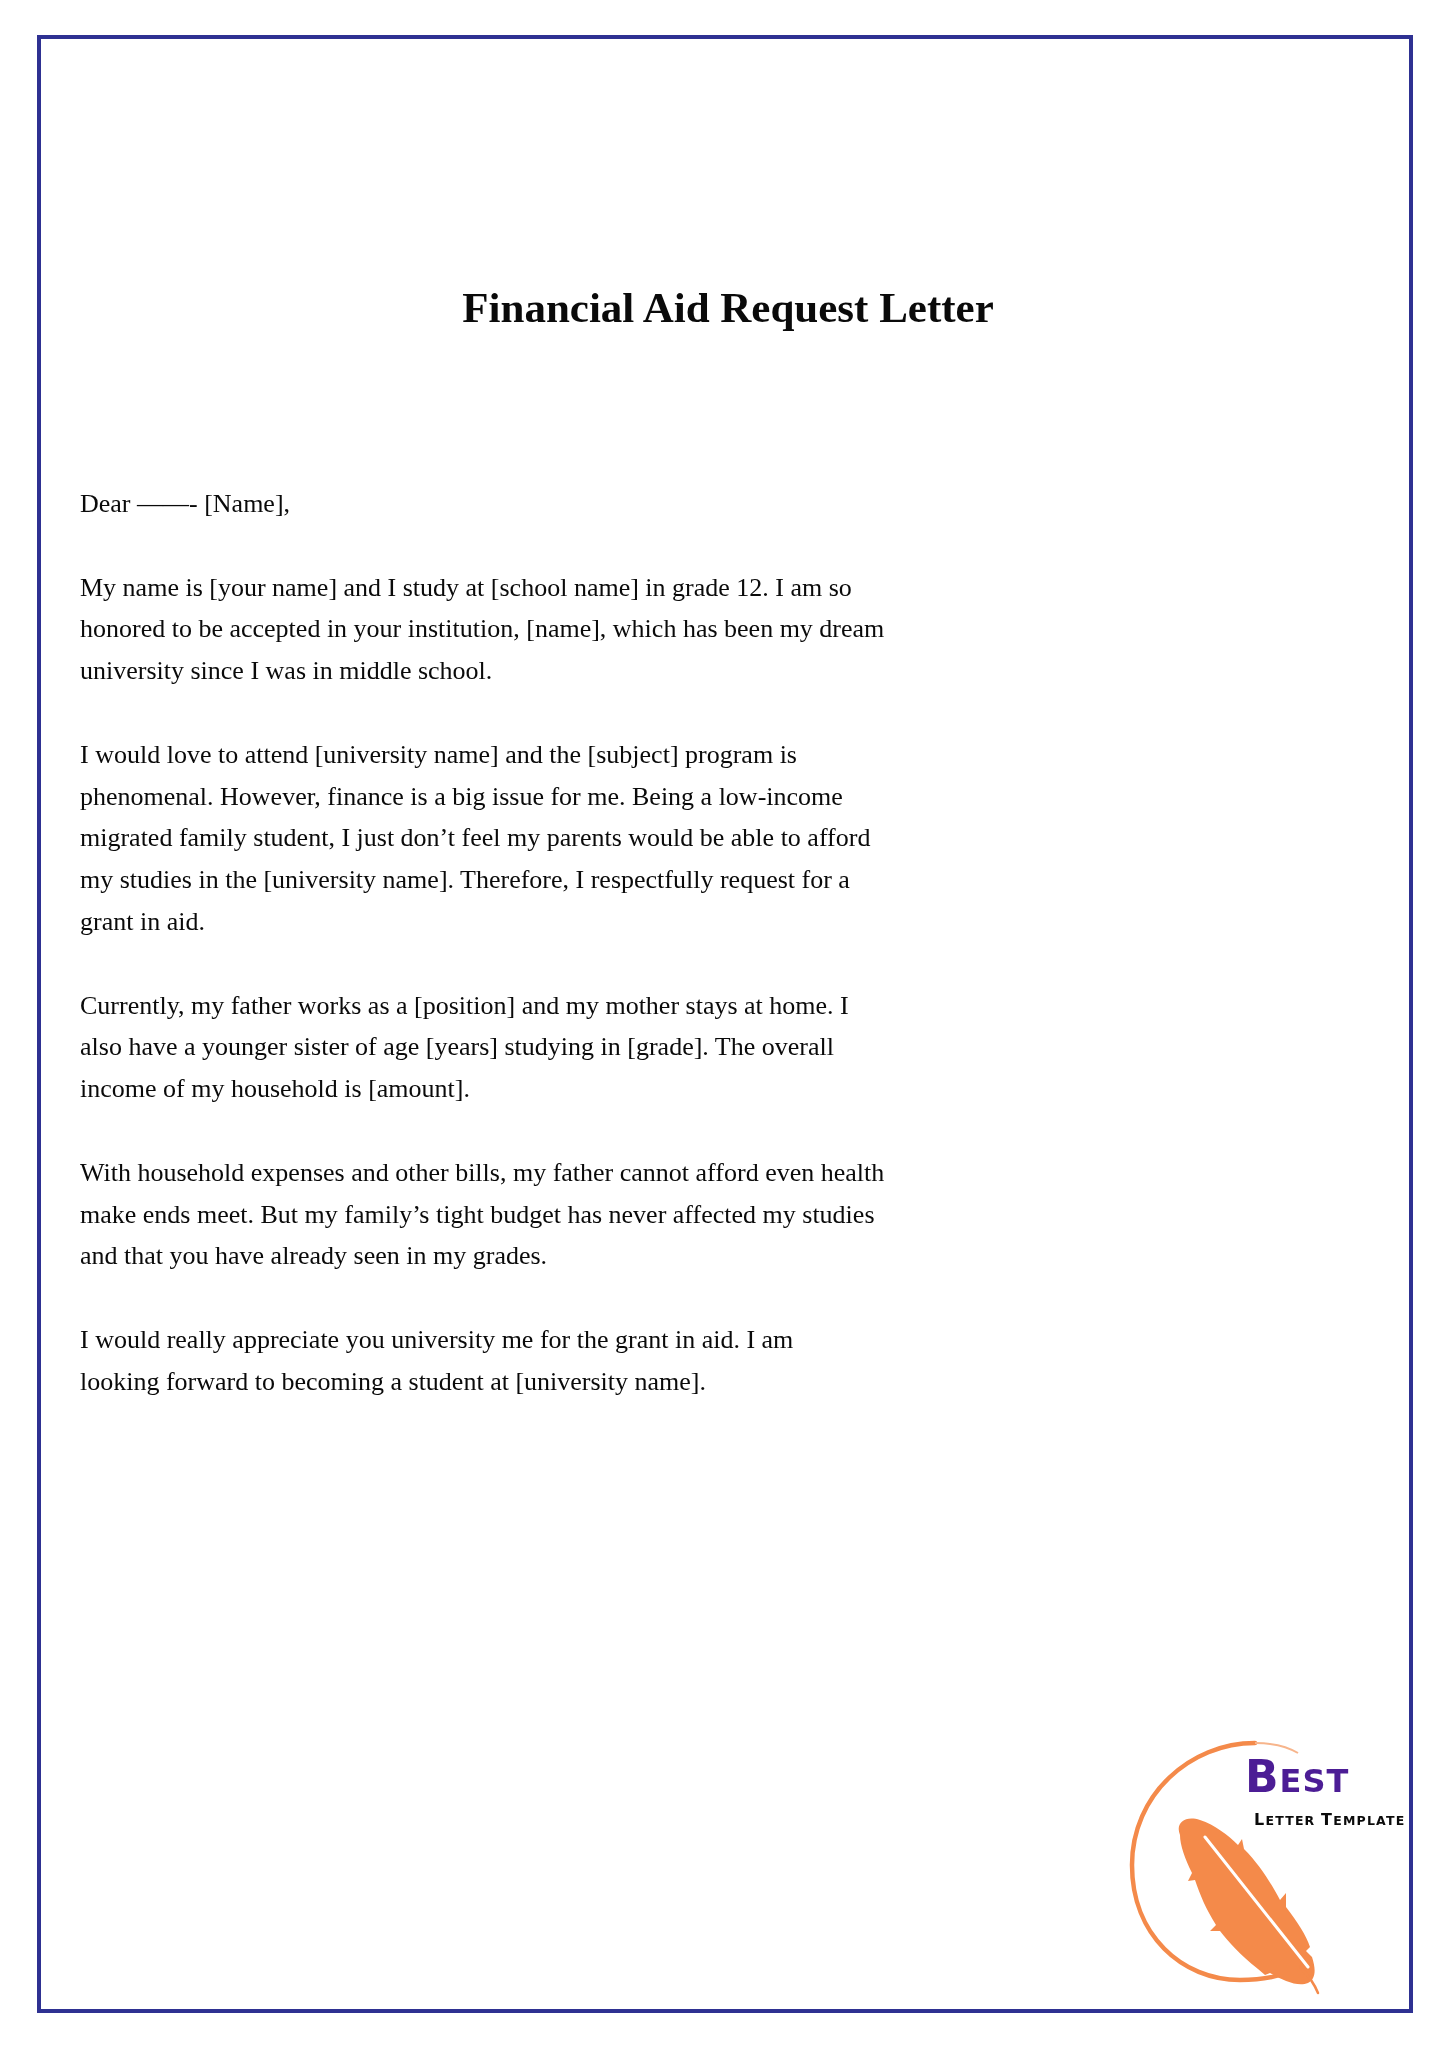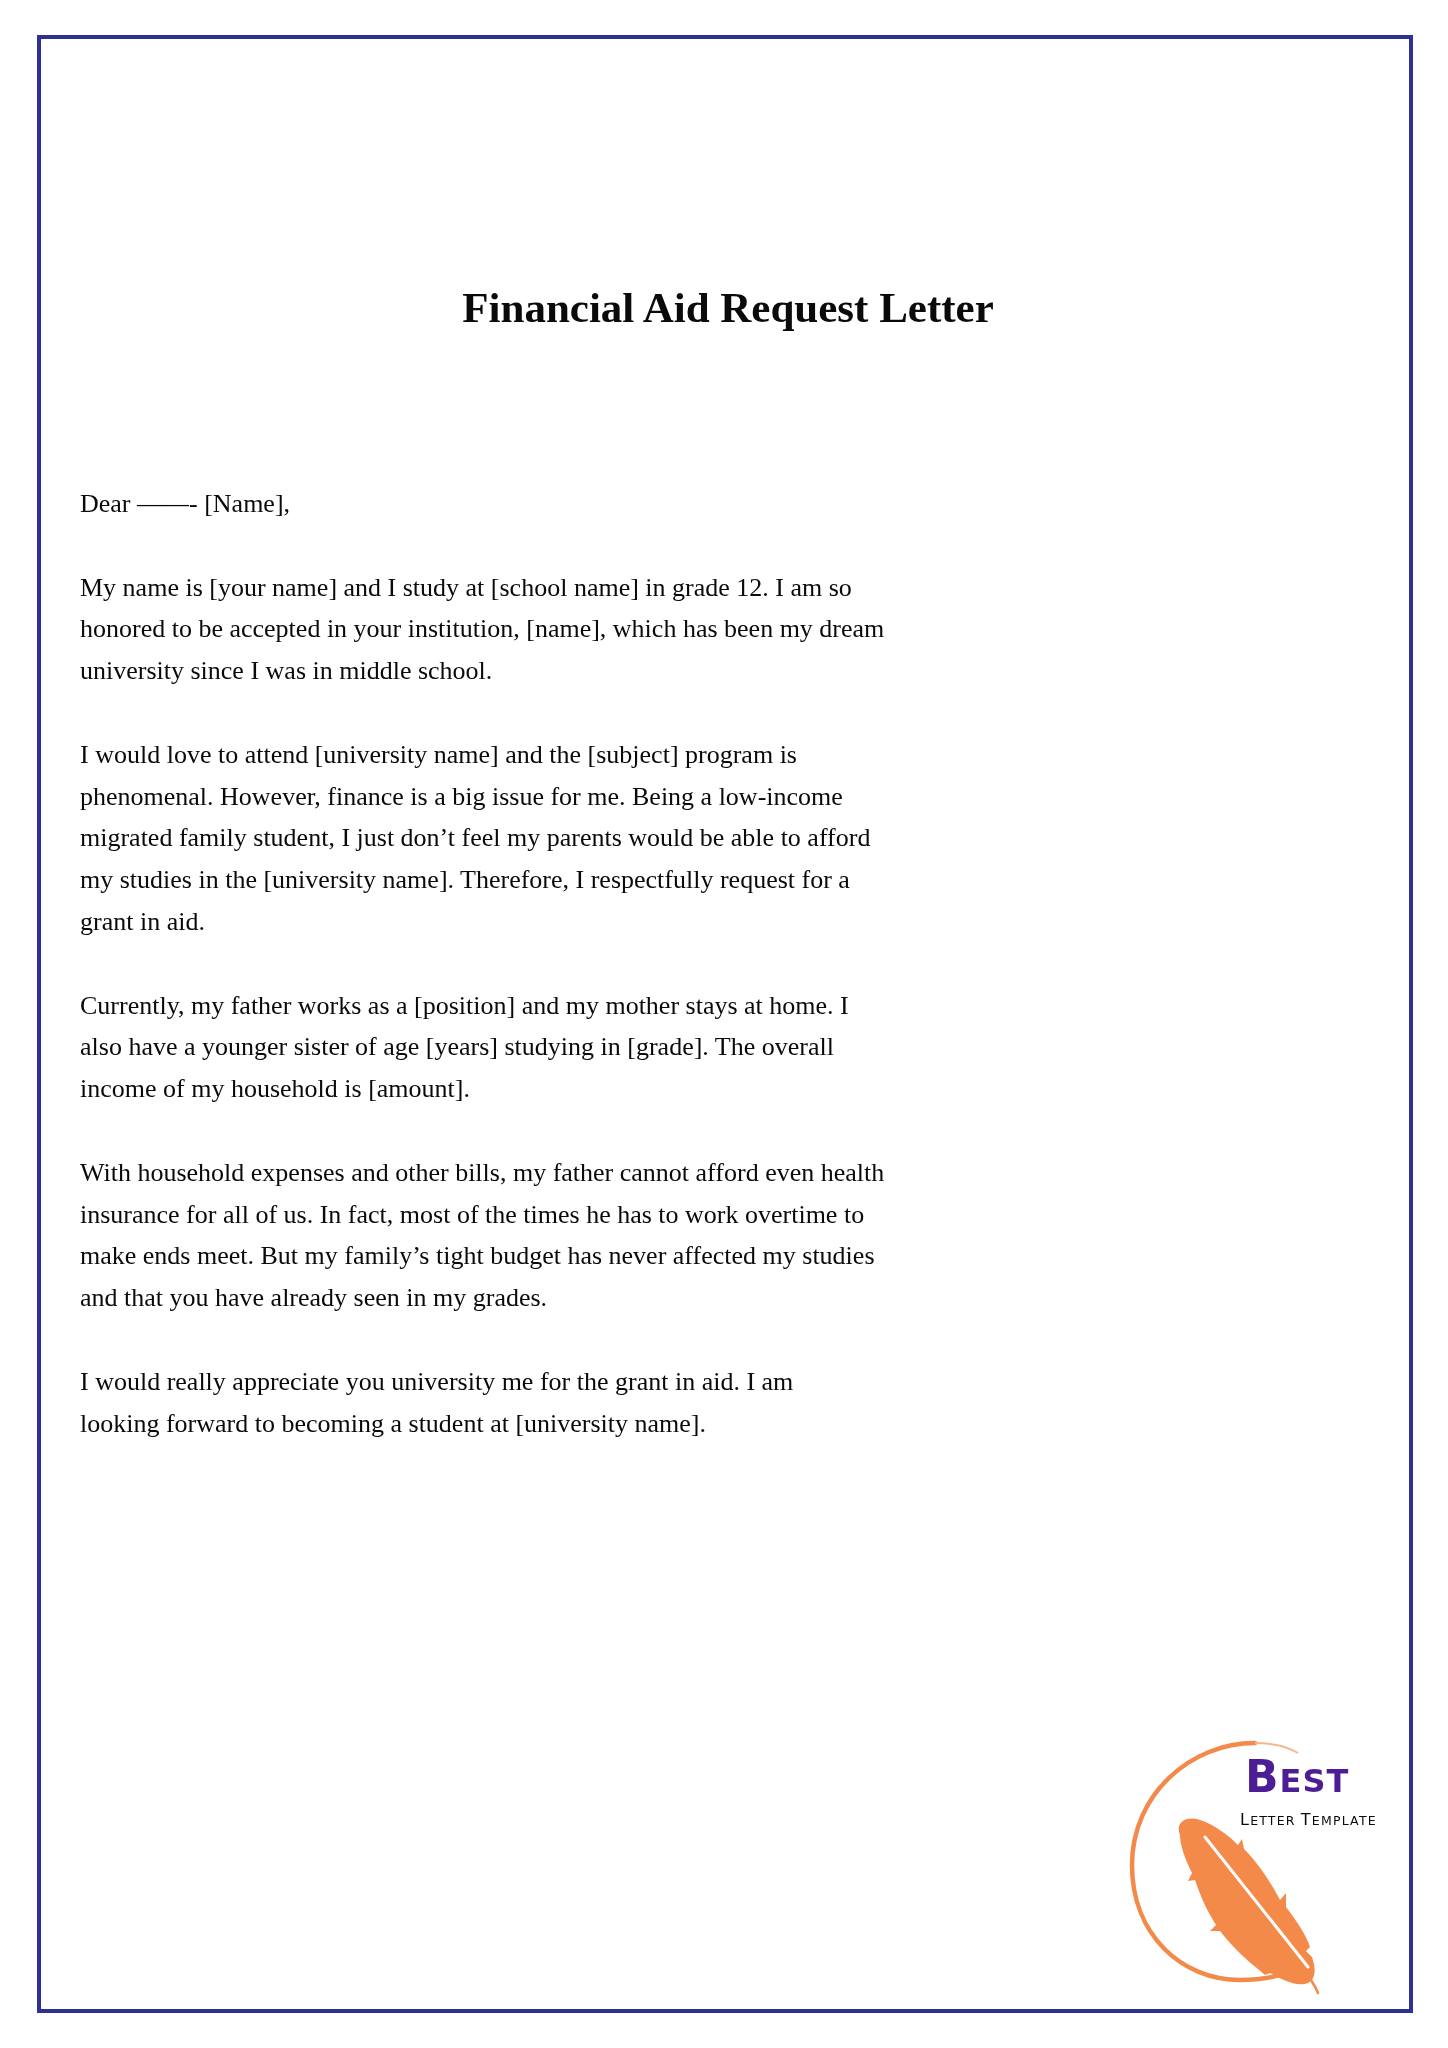--- a/index.html
+++ b/index.html
@@ -71,24 +71,24 @@
       font-size: 32px;
       line-height: 36px;
       color: #4c1d95;
       letter-spacing: 1px;
     }
     .logo-best .big {
       font-size: 44px;
     }
     .logo-sub {
       position: absolute;
-      left: 120px;
+      left: 134px;
       top: 77px;
       font-family: "DejaVu Sans", sans-serif;
-      font-weight: normal;
+      font-weight: bold;
       font-size: 12.5px;
       line-height: 16px;
       color: #0b0b0b;
       letter-spacing: 1.2px;
       white-space: nowrap;
     }
     .logo-sub .cap {
       font-size: 16px;
     }
   </style>
@@ -117,21 +117,20 @@
   </p>
 
   <p>
     <span class="line">Currently, my father works as a [position] and my mother stays at home. I</span>
     <span class="line">also have a younger sister of age [years] studying in [grade]. The overall</span>
     <span class="line">income of my household is [amount].</span>
   </p>
 
   <p>
     <span class="line">With household expenses and other bills, my father cannot afford even health</span>
-    <span class="line">insurance for all of us. In fact, most of the times he has to work overtime to</span>
     <span class="line">make ends meet. But my family’s tight budget has never affected my studies</span>
     <span class="line">and that you have already seen in my grades.</span>
   </p>
 
   <p>
     <span class="line">I would really appreciate you university me for the grant in aid. I am</span>
     <span class="line">looking forward to becoming a student at [university name].</span>
   </p>
 
 </div>

